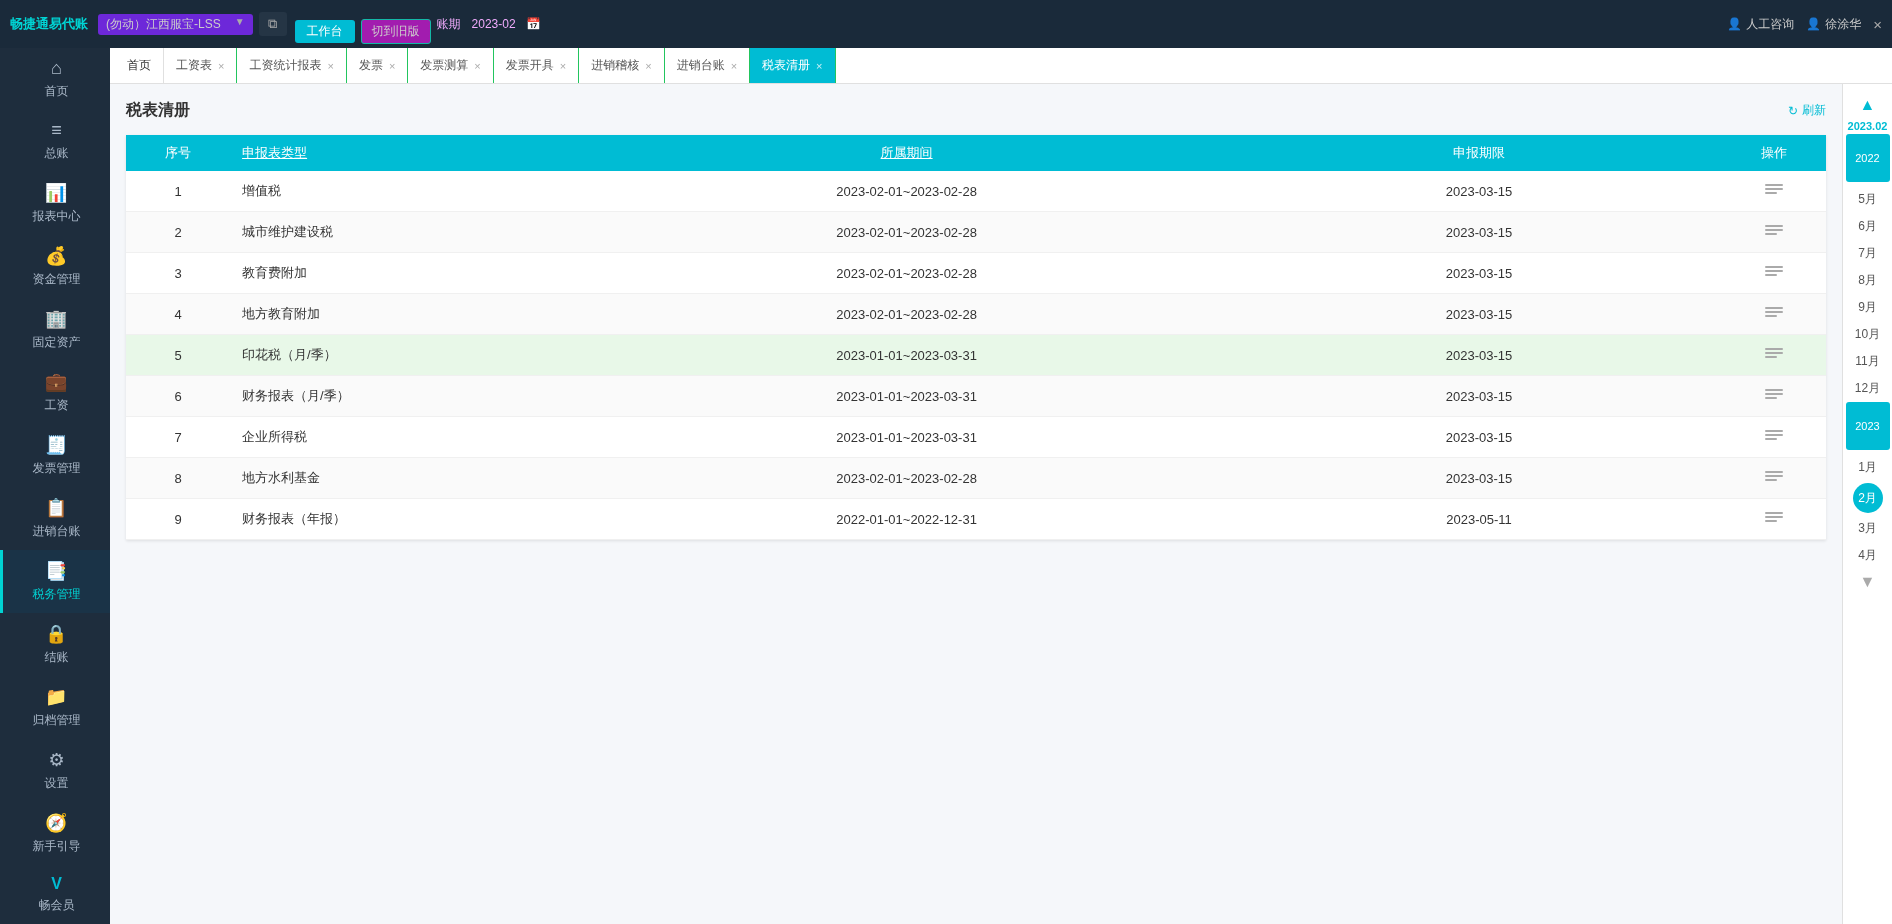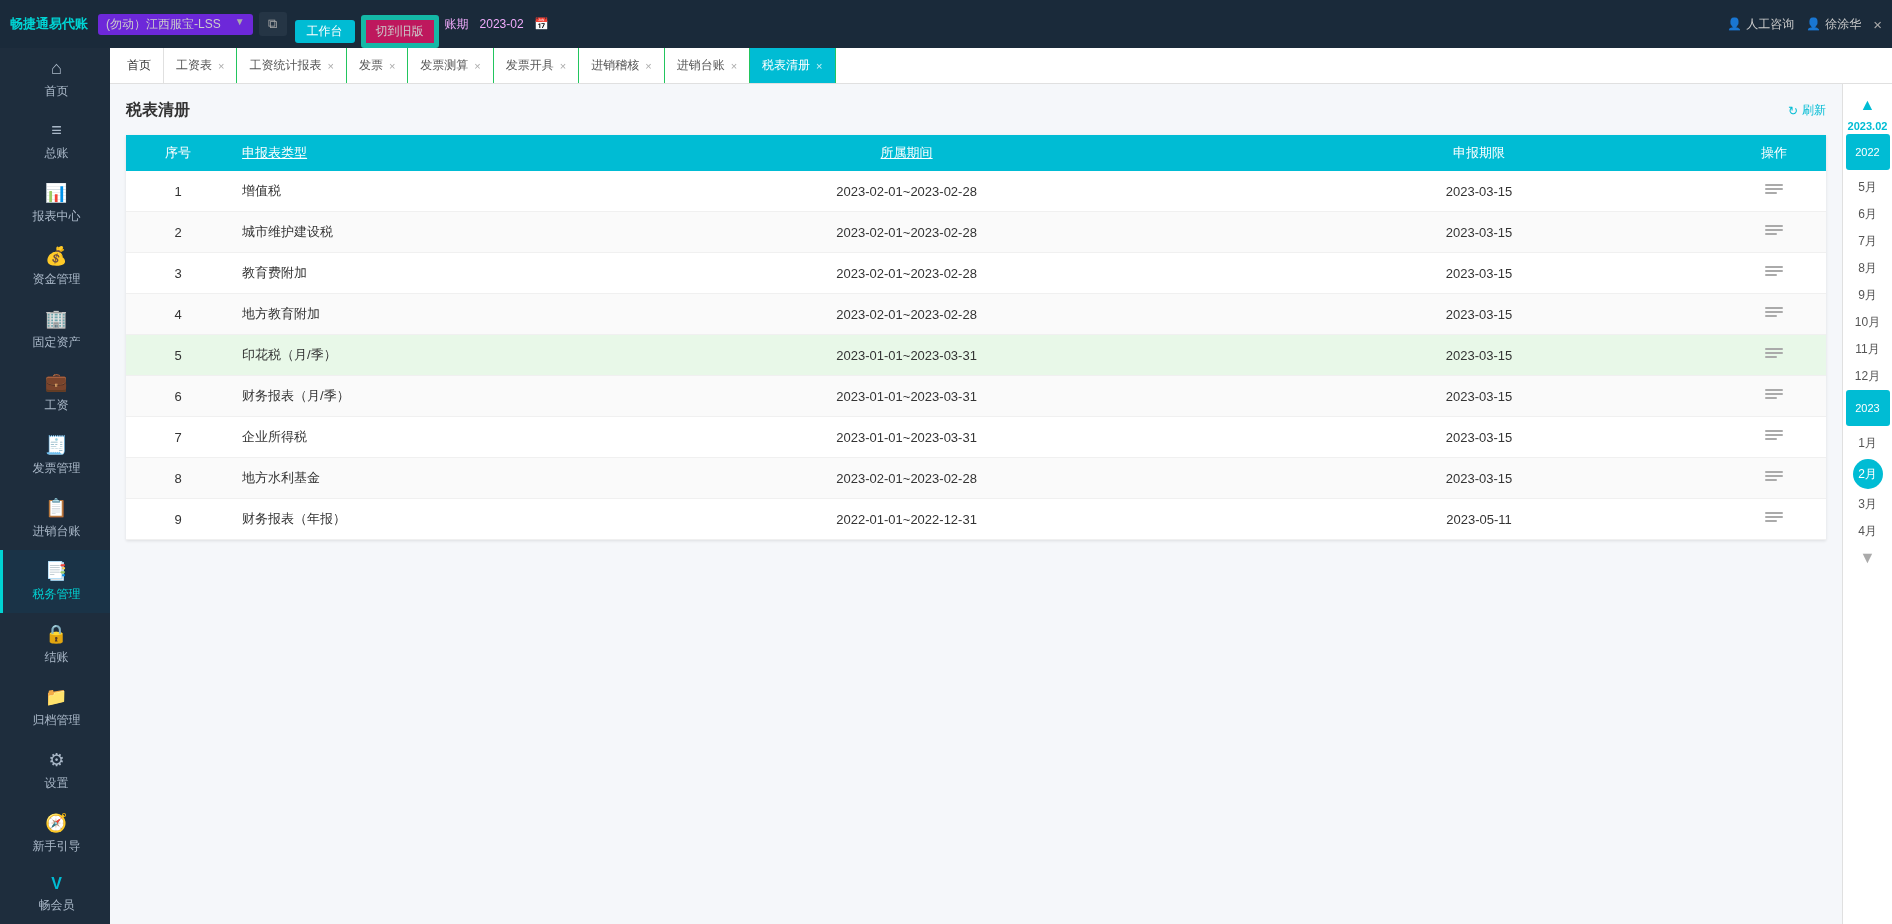--- a/index.html
+++ b/index.html
@@ -42,23 +42,23 @@
     .btn-workspace {
       background: #00bcd4;
       color: #fff;
       border: none;
       border-radius: 3px;
       padding: 3px 12px;
       font-size: 12px;
       cursor: pointer;
     }
     .btn-old-version {
-      background: #be185d;
+      background: #a21caf;
       color: #ccc;
-      border: 5px solid #14b8a6;
+      border: 1px solid #14b8a6;
       border-radius: 3px;
       padding: 3px 10px;
       font-size: 12px;
       cursor: pointer;
     }
     .top-bar-period {
       color: #f0abfc;
       font-size: 12px;
       margin-left: 6px;
       display: flex;
@@ -240,21 +240,21 @@
       display: flex;
       flex-direction: column;
       align-items: center;
       padding: 8px 0;
       overflow-y: auto;
     }
     .year-label {
       background: #00bcd4;
       color: #fff;
       font-size: 11px;
-      padding: 12px 5px;
+      padding: 18px 5px;
       border-radius: 3px;
       margin-bottom: 4px;
       width: 44px;
       text-align: center;
     }
     .month-item {
       width: 44px;
       text-align: center;
       padding: 5px 2px;
       font-size: 12px;

